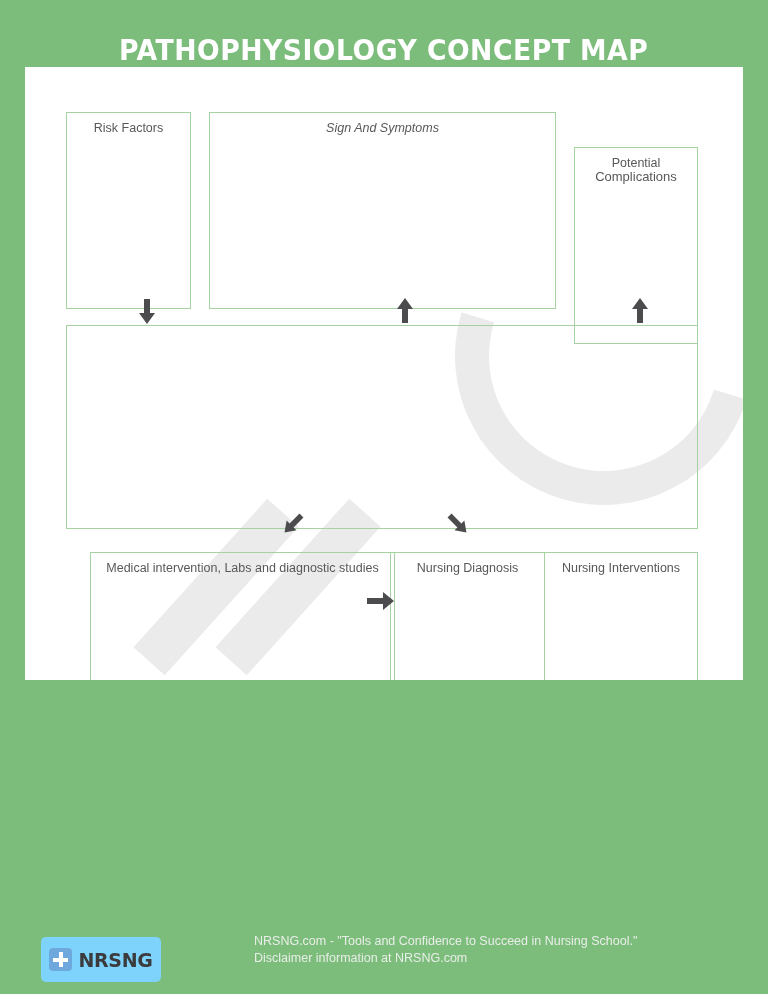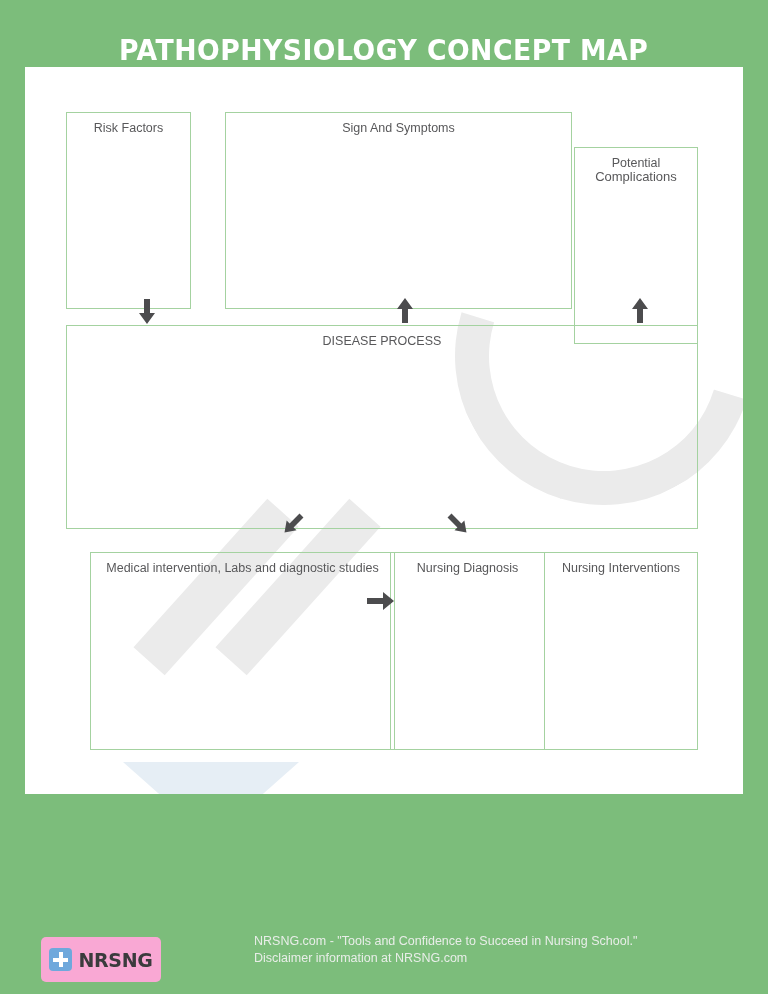--- a/index.html
+++ b/index.html
@@ -36,21 +36,21 @@
     text-transform: uppercase;
     white-space: nowrap;
   }
 
   
   .card {
     position: absolute;
     left: 25px;
     top: 67px;
     width: 718px;
-    height: 727px;
+    height: 613px;
     background: #ffffff;
     overflow: hidden;
   }
 
   
   .wm-swoosh {
     position: absolute;
     left: 430px;
     top: 140px;
     width: 230px;
@@ -105,21 +105,21 @@
   }
   .mapbox .box-sub {
     display: block;
     text-align: center;
     color: #58585a;
     font-size: 13px;
     line-height: 14px;
   }
 
   #box-risk-factors     { left: 41px;  top: 45px;  width: 125px; height: 197px; }
-  #box-signs            { left: 200px; top: 45px;  width: 347px; height: 197px; }
+  #box-signs            { left: 184px; top: 45px;  width: 347px; height: 197px; font-style: italic; }
   #box-complications    { left: 549px; top: 45px;  width: 124px; height: 197px; margin-top: 35px; }
   #box-disease-process  { left: 41px;  top: 258px; width: 632px; height: 204px; }
   #box-medical          { left: 41px;  top: 485px; width: 305px; height: 198px; margin-left: 24px; }
   #box-nursing-group    { left: 365px; top: 485px; width: 308px; height: 198px; }
 
   .group-col {
     position: absolute;
     top: 0;
     height: 100%;
     box-sizing: border-box;
@@ -151,21 +151,21 @@
     top: 925px;
     width: 768px;
     height: 69px;
   }
   .logo {
     position: absolute;
     left: 41px;
     top: 12px;
     width: 120px;
     height: 45px;
-    background: #f9a8d4;
+    background: #7dd3fc;
     border-radius: 5px;
     display: flex;
     align-items: center;
     justify-content: center;
     gap: 6px;
   }
   .logo-mark {
     width: 23px;
     height: 23px;
     border-radius: 4px;
@@ -220,21 +220,20 @@
   <div class="mapbox" id="box-signs">
     <span class="box-title">Sign And Symptoms</span>
   </div>
 
   <div class="mapbox" id="box-complications">
     <span class="box-title">Potential</span>
     <span class="box-sub">Complications</span>
   </div>
 
   <div class="mapbox" id="box-disease-process">
-    <span class="box-title">DISEASE PROCESS</span>
   </div>
 
   <div class="mapbox" id="box-medical">
     <span class="box-title">Medical intervention, Labs and diagnostic studies</span>
   </div>
 
   <div class="mapbox" id="box-nursing-group">
     <div class="group-col right">
       <span class="box-title">Nursing Interventions</span>
     </div>

